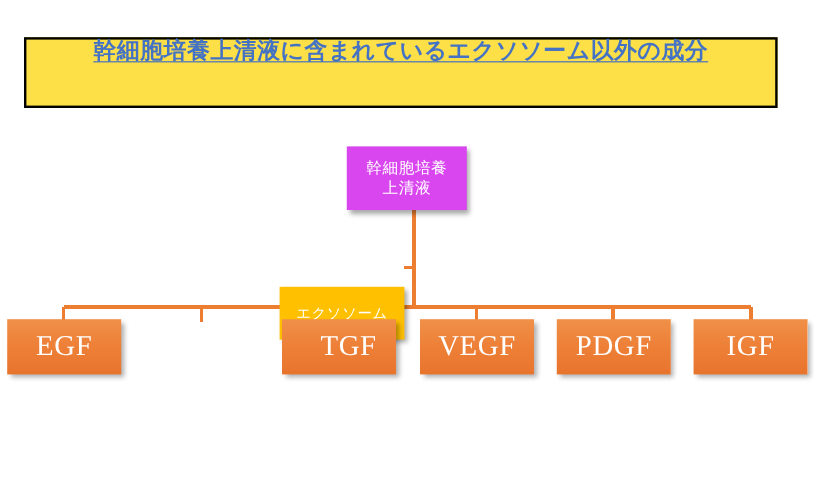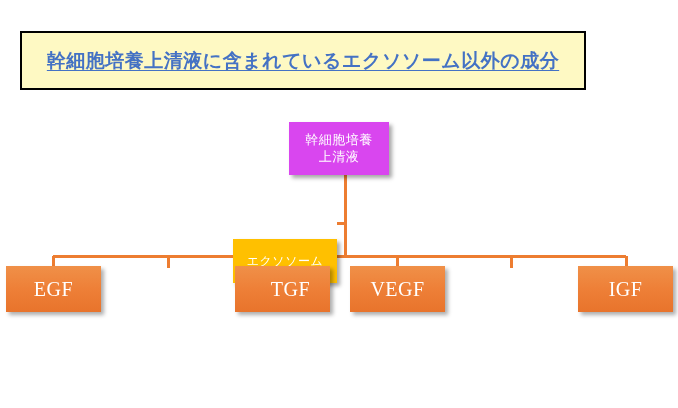--- a/index.html
+++ b/index.html
@@ -20,27 +20,26 @@
     left: 0; top: 0;
     width: 678px;
     height: 408px;
   }
 
   
   .title-box {
     position: absolute;
     left: 20px;
     top: 31px;
-    width: 566px;
+    width: 628px;
     height: 59px;
     border: 2px solid #000000;
-    background: #fef9c3;
+    background: #fde047;
     box-sizing: border-box;
     display: flex;
-    align-items: center;
     justify-content: center;
   }
   .title-text {
     font-family: "Liberation Serif", serif;
     font-weight: bold;
     font-size: 19px;
     line-height: 1;
     color: #4472c4;
     text-decoration: underline;
     text-underline-offset: 3px;
@@ -94,21 +93,21 @@
     margin-top: 40px;
   }
 
   .node-leaf {
     top: 266px;
     width: 95px;
     height: 46px;
     background: linear-gradient(to bottom, #f09048 0%, #ee8038 48%, #e8742c 100%);
     box-shadow: 3px 3px 4px rgba(0,0,0,0.32);
     font-family: "Liberation Serif", serif;
-    font-size: 20px;
+    font-size: 24px;
     letter-spacing: 0.5px;
   }
 
   .leaf-0 { left: 6px; }
   .leaf-1 { left: 120px; }
   .leaf-2 { left: 235px; padding-left: 16px; }
   .leaf-3 { left: 350px; }
   .leaf-4 { left: 464px; }
   .leaf-5 { left: 578px; text-align: center; }
 
@@ -154,17 +153,20 @@
 
   <div class="node node-leaf leaf-0">
     <span>EGF</span>
   </div>
   <div class="node node-leaf leaf-2">
     <span>TGF</span>
   </div>
   <div class="node node-leaf leaf-3">
     <span>VEGF</span>
   </div>
+  <div class="node node-leaf leaf-4">
+    <span>PDGF</span>
+  </div>
   <div class="node node-leaf leaf-5">
     <span>IGF</span>
   </div>
 
 </div>
 
 </body></html>

